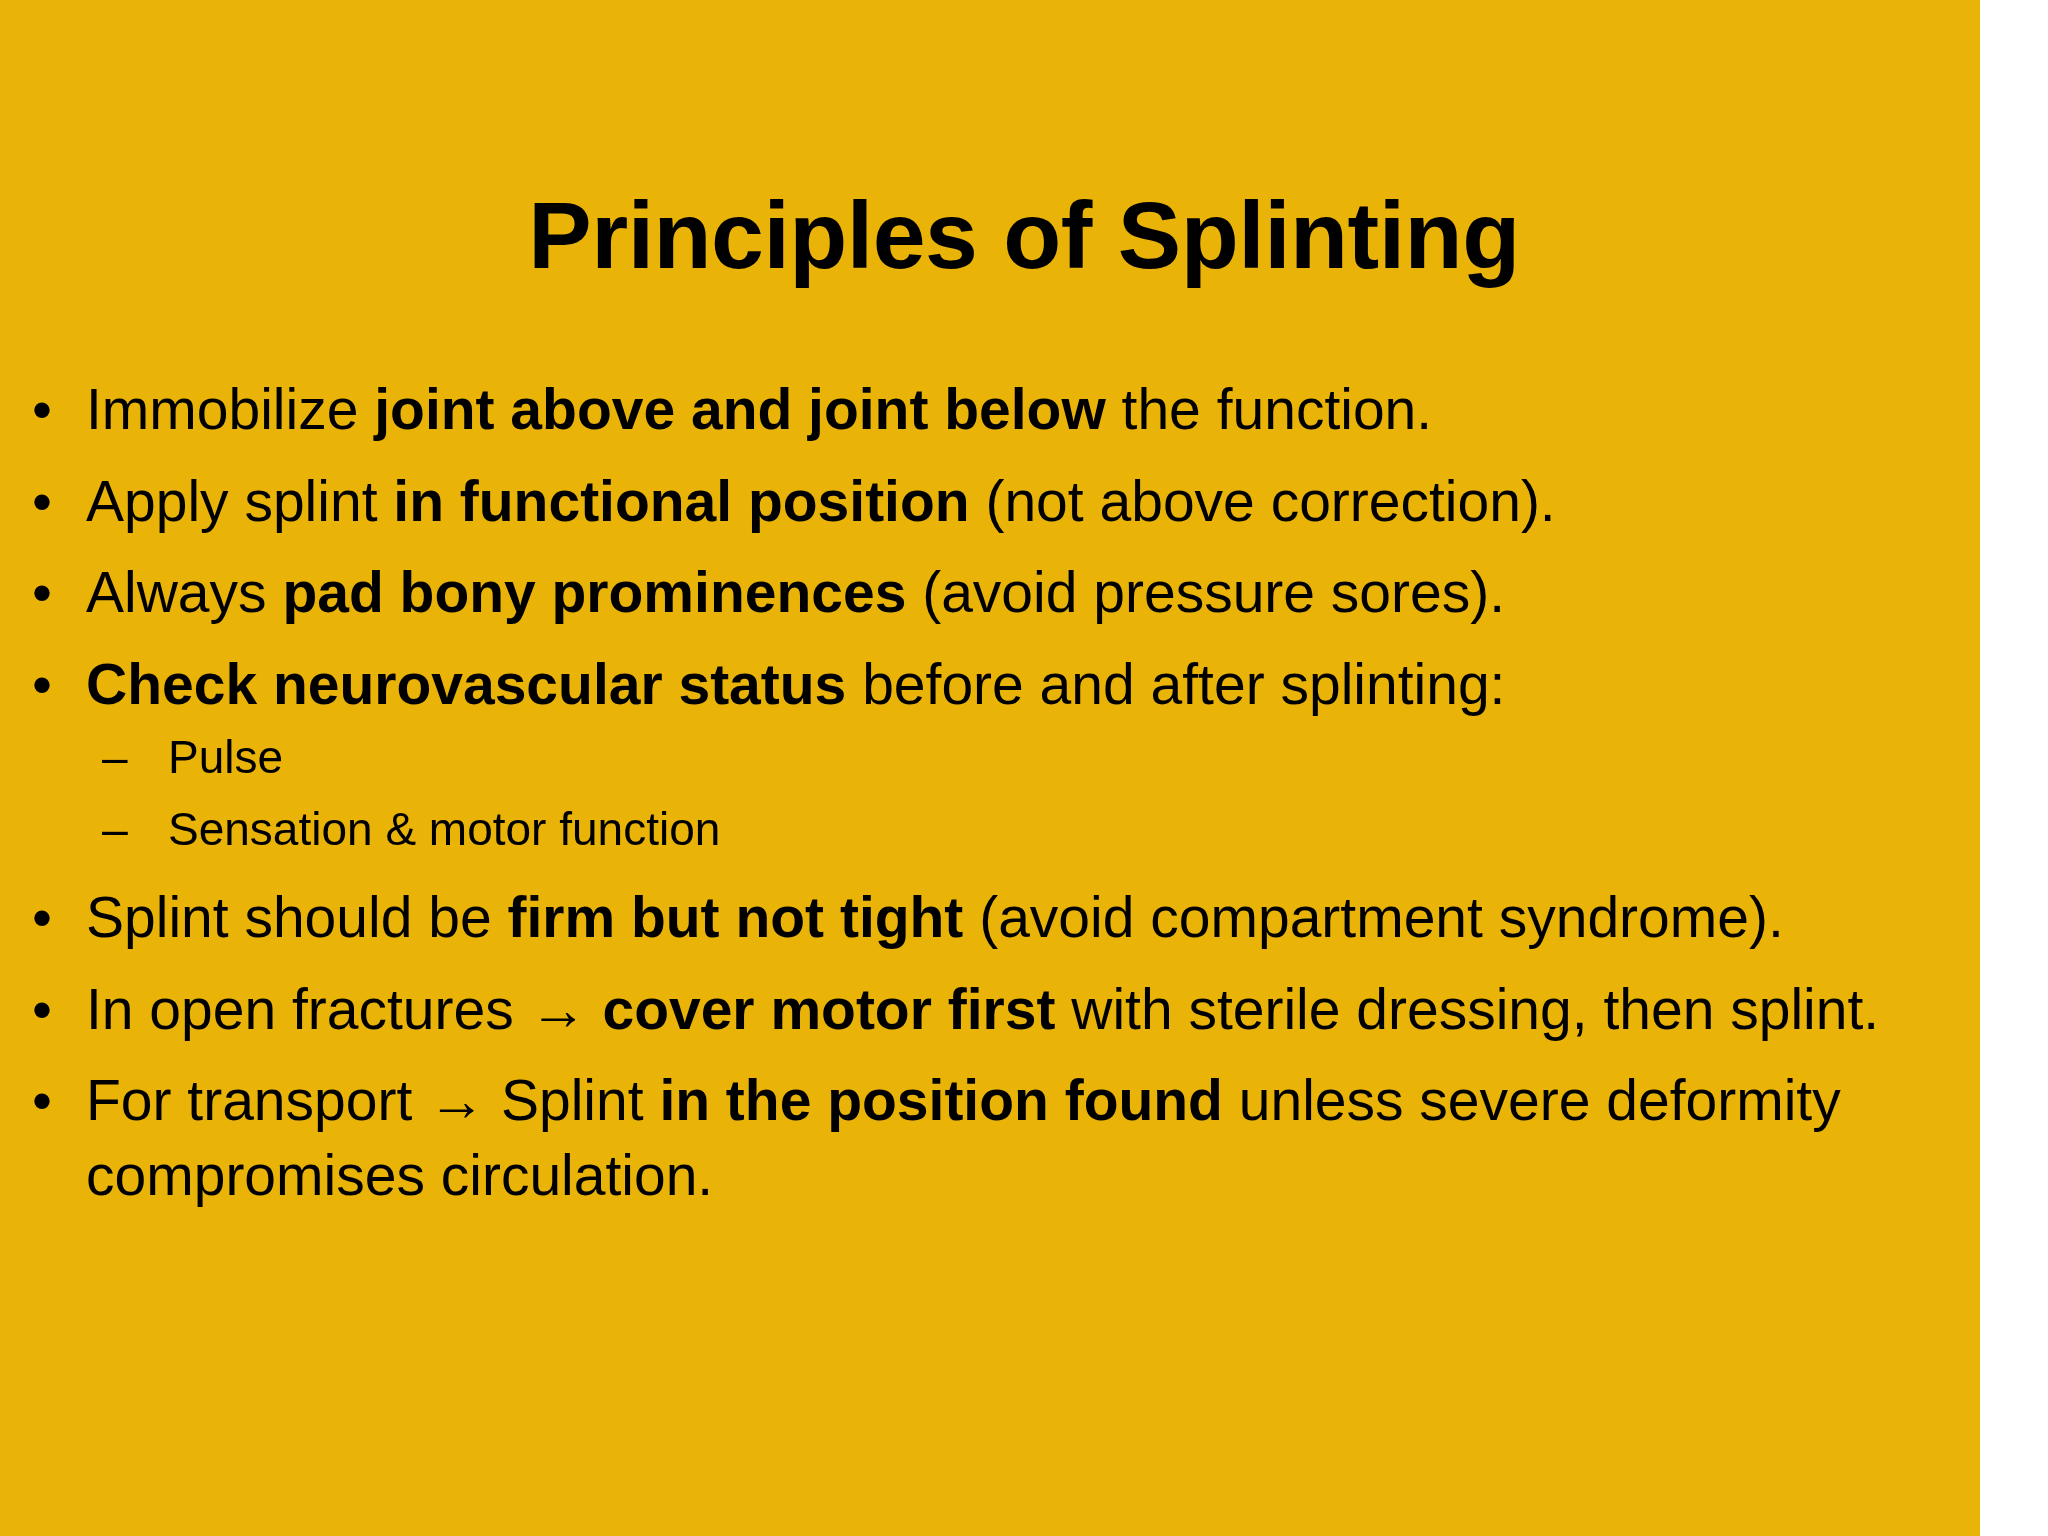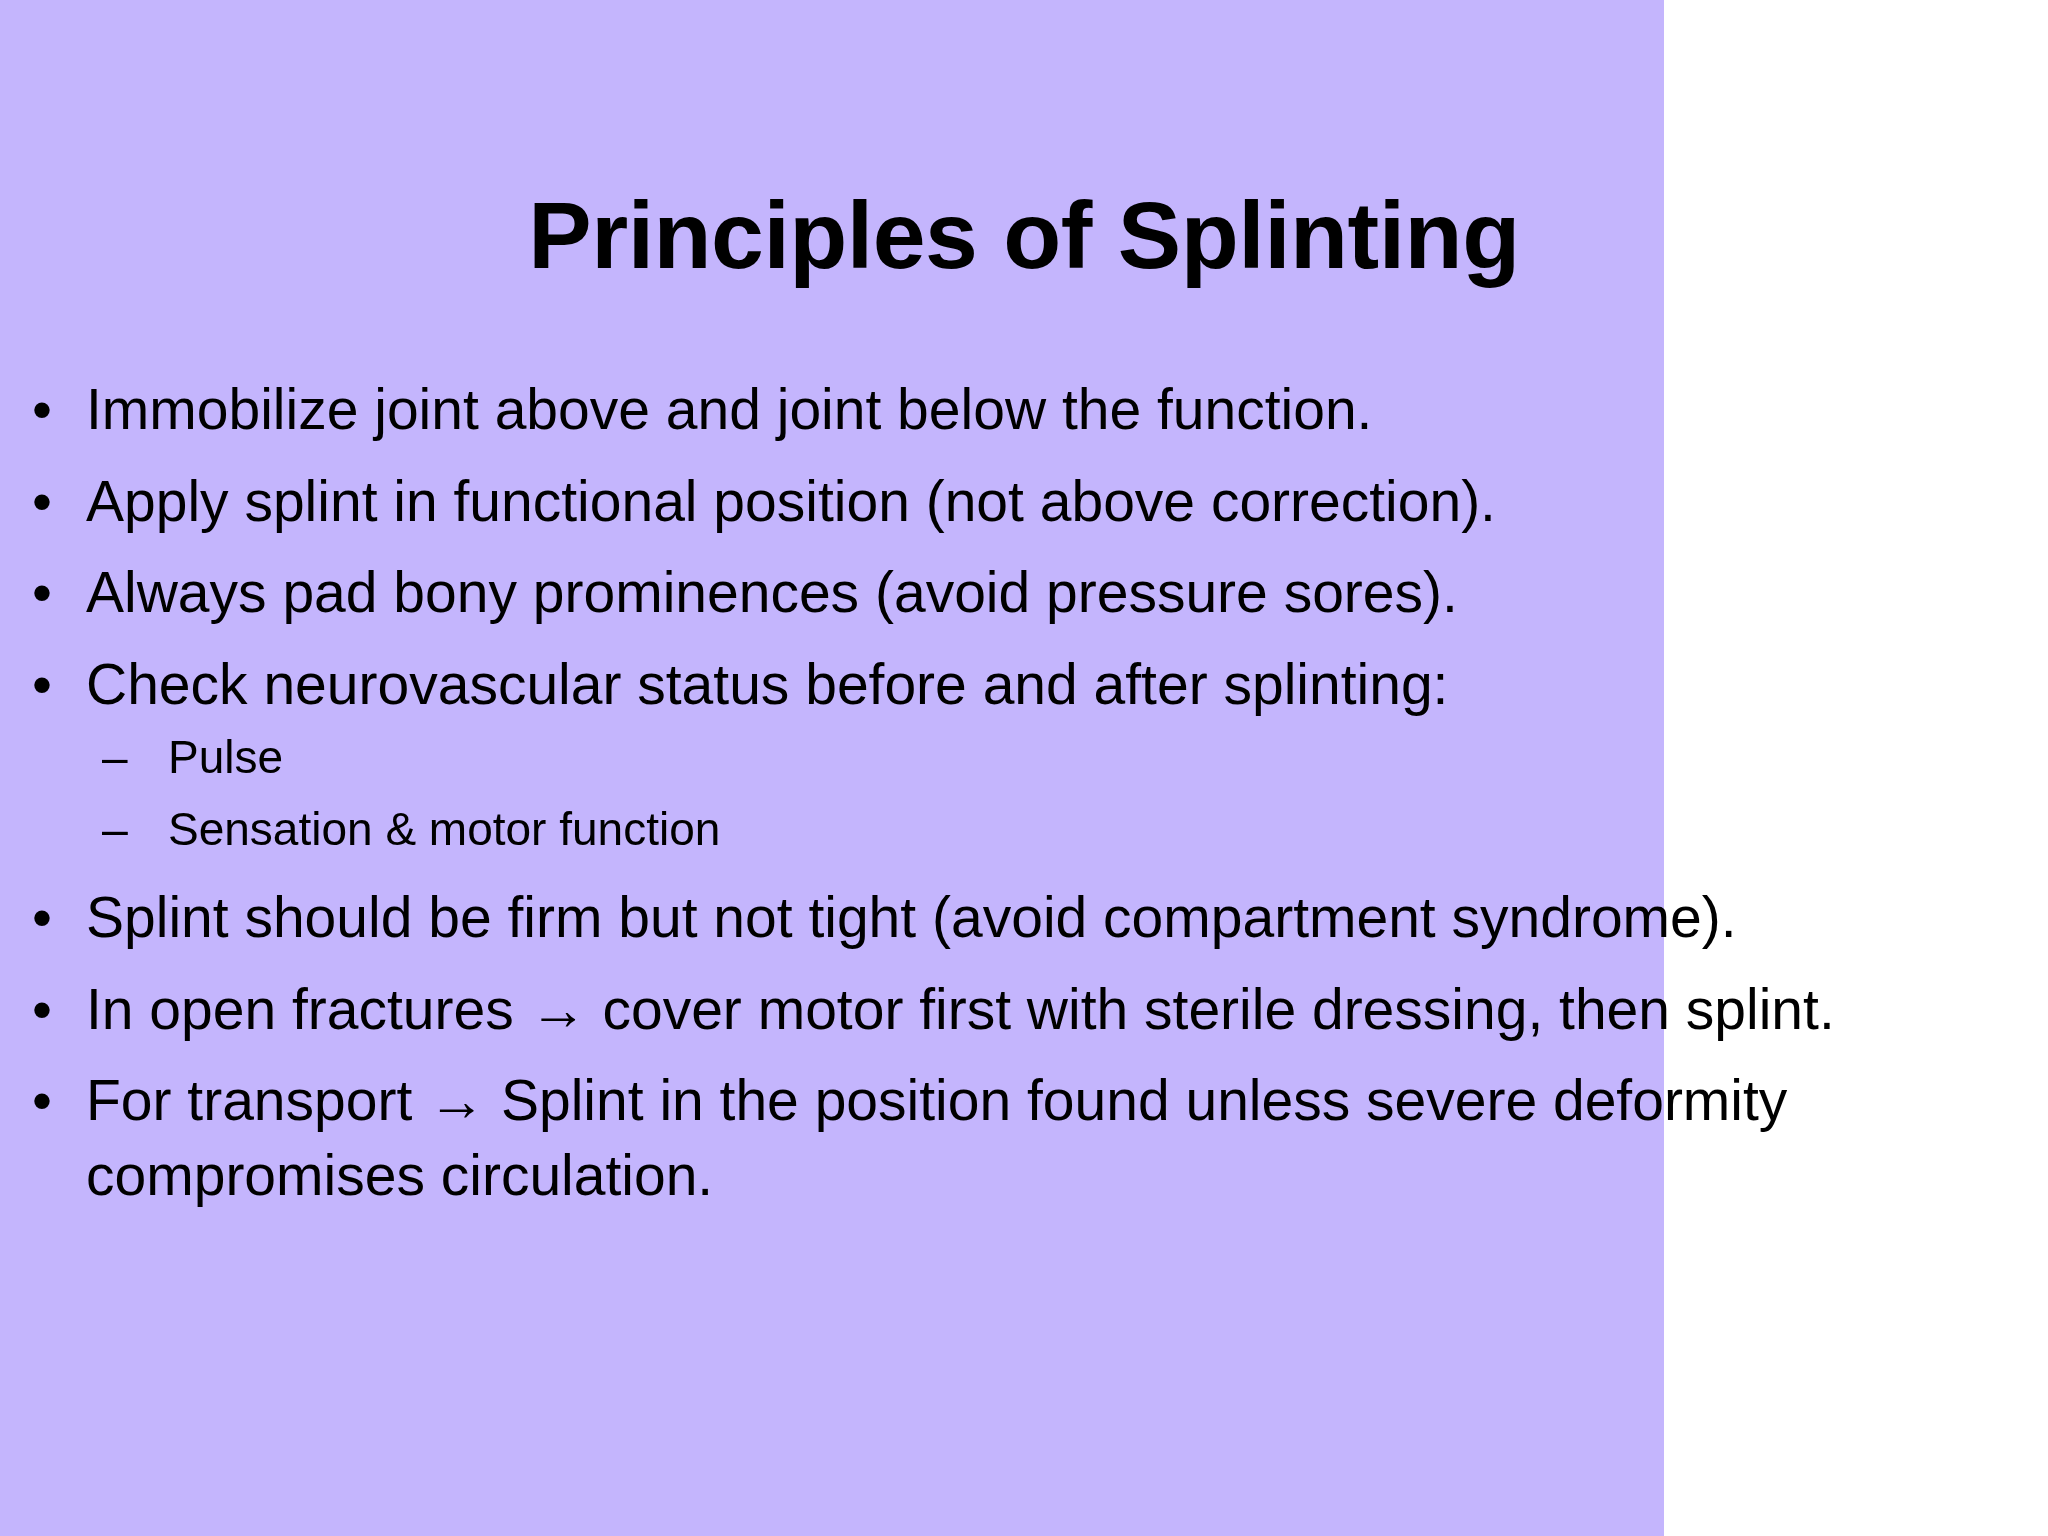--- a/index.html
+++ b/index.html
@@ -10,23 +10,23 @@
     width: 2048px;
     height: 1536px;
     background: #ffffff;
     font-family: "Liberation Sans", sans-serif;
     color: #000000;
     overflow: hidden;
   }
 
   .slide {
     position: relative;
-    width: 1664px;
+    width: 1980px;
     height: 1536px;
-    background: #c4b5fd;
+    background: #eab308;
     box-sizing: border-box;
   }
 
   .slide-title {
     position: absolute;
     top: 118px;
     left: 0;
     width: 2048px;
     text-align: center;
     font-size: 95px;
@@ -79,21 +79,21 @@
   }
 
   .sub-item > .marker {
     position: absolute;
     left: 0;
     top: 0;
     font-size: 46px;
     line-height: 1.45;
   }
 
-  .b { font-weight: normal; }
+  .b { font-weight: bold; }
   .r { font-weight: normal; }
 </style>
 </head>
 <body>
 
 <div class="slide">
 
   <h1 class="slide-title">Principles of Splinting</h1>
 
   <ul class="body-list">

